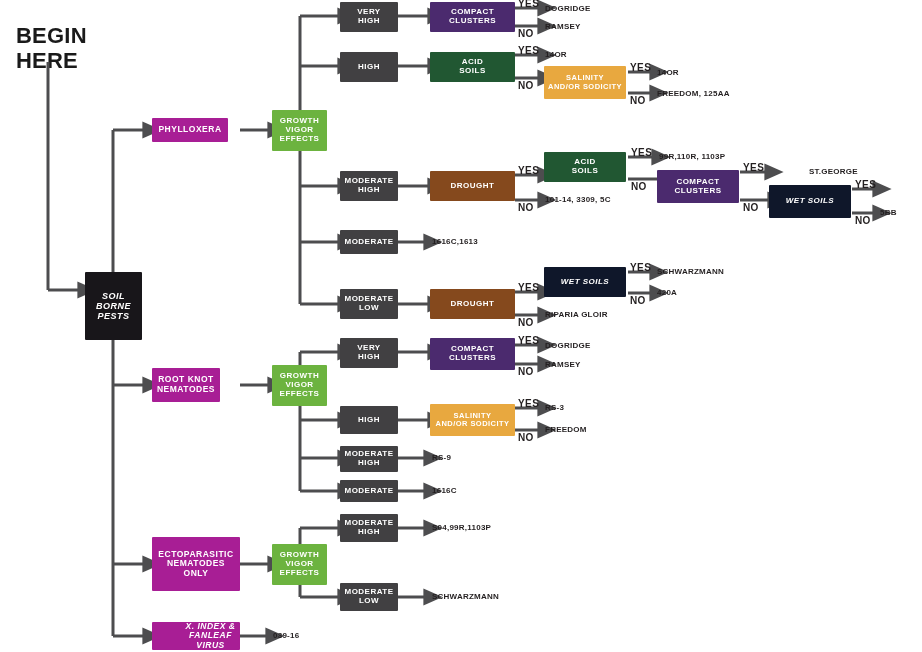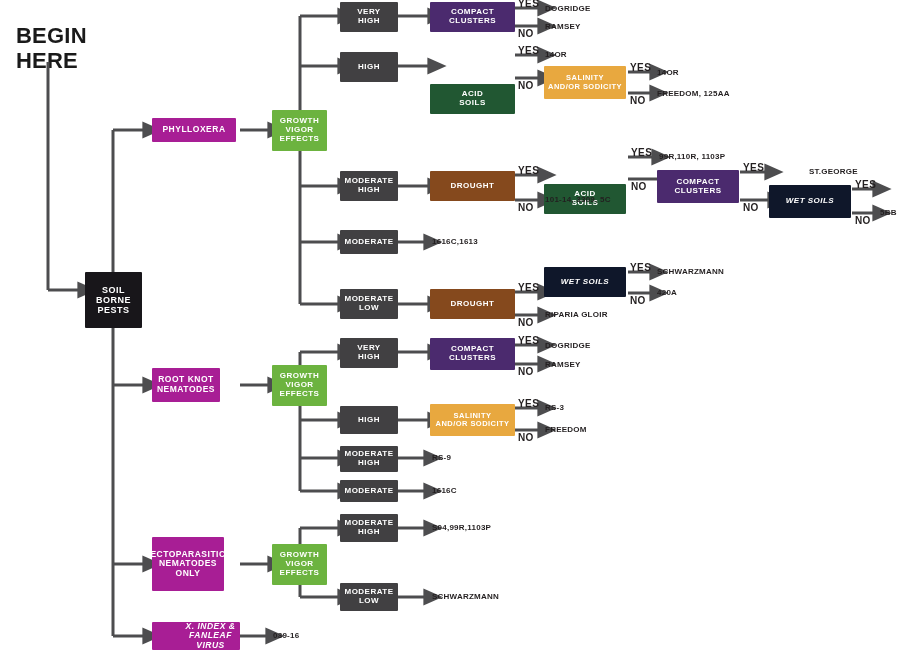--- a/index.html
+++ b/index.html
@@ -34,21 +34,21 @@
     font-weight: 600;
     border-radius: 1px;
     white-space: pre-line;
     padding: 2px 3px;
   }
   .node.dark     { background: #414042; }
   .node.black    { background: #18161a; }
   .node.magenta  { background: #a81e95; }
   .node.green    { background: #6cb33f; }
   .node.purple   { background: #4b2a6e; }
-  .node.darkgreen{ background: #215732; margin-top: 32px; }
+  .node.darkgreen{ background: #215732; }
   .node.orange   { background: #e8a83f; }
   .node.brown    { background: #85491d; }
   .node.blue     { background: #0f172a; font-style: italic; }
   .node.italic   { font-style: italic; padding-left: 32px; }
 
   
   .term {
     position: absolute;
     color: #231f20;
     font-size: 8px;
@@ -186,30 +186,30 @@
       <path d="M300,528 L300,597"></path>
       <path d="M300,528 L338,528" marker-end="url(#ah)"></path>
       <path d="M300,597 L338,597" marker-end="url(#ah)"></path>
       <path d="M398,528 L424,528" marker-end="url(#ah)"></path>
       <path d="M398,597 L424,597" marker-end="url(#ah)"></path>
 
       <path d="M240,636 L266,636" marker-end="url(#ah)"></path>
     </g>
   </svg>
 
-  <div class="node black" style="left:85px; top:272px; width:57px; height:56px; font-size:9px;">SOIL
+  <div class="node black" style="left:85px; top:272px; width:57px; height:68px; font-size:9px;font-style:italic;">SOIL
 BORNE
 PESTS</div>
 
-  <div class="node magenta" style="left:152px; top:118px; width:84px; height:24px; font-size:8.5px;">PHYLLOXERA</div>
+  <div class="node magenta" style="left:152px; top:118px; width:76px; height:24px; font-size:8.5px;">PHYLLOXERA</div>
 
   <div class="node magenta" style="left:152px; top:368px; width:68px; height:34px; font-size:8.5px;">ROOT KNOT
 NEMATODES</div>
 
-  <div class="node magenta" style="left:152px; top:537px; width:72px; height:54px; font-size:8.5px;">ECTOPARASITIC
+  <div class="node magenta" style="left:152px; top:537px; width:88px; height:54px; font-size:8.5px;">ECTOPARASITIC
 NEMATODES
 ONLY</div>
 
   <div class="node magenta italic" style="left:152px; top:622px; width:88px; height:28px; font-size:8.5px;">X. INDEX &amp;
 FANLEAF VIRUS</div>
 
   <div class="node green" style="left:272px; top:110px; width:55px; height:41px; font-size:8px;">GROWTH
 VIGOR
 EFFECTS</div>
 

